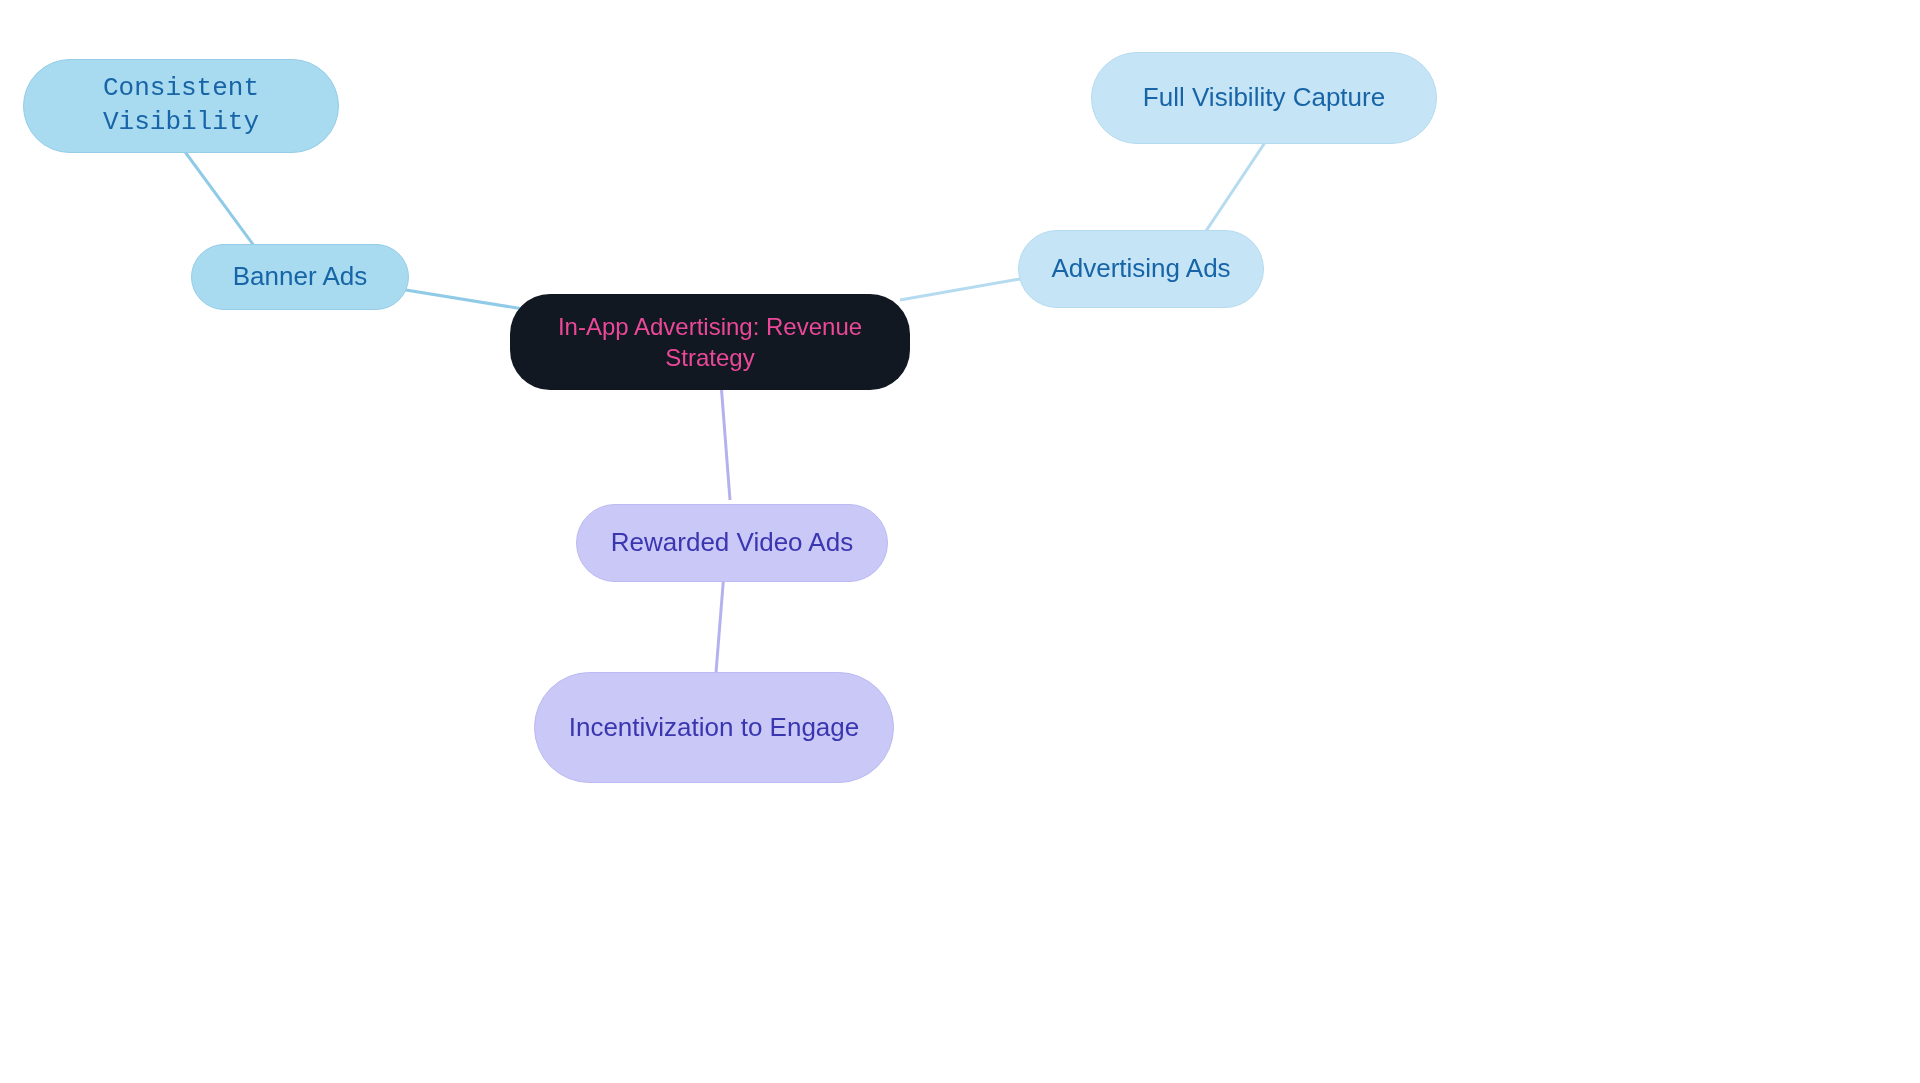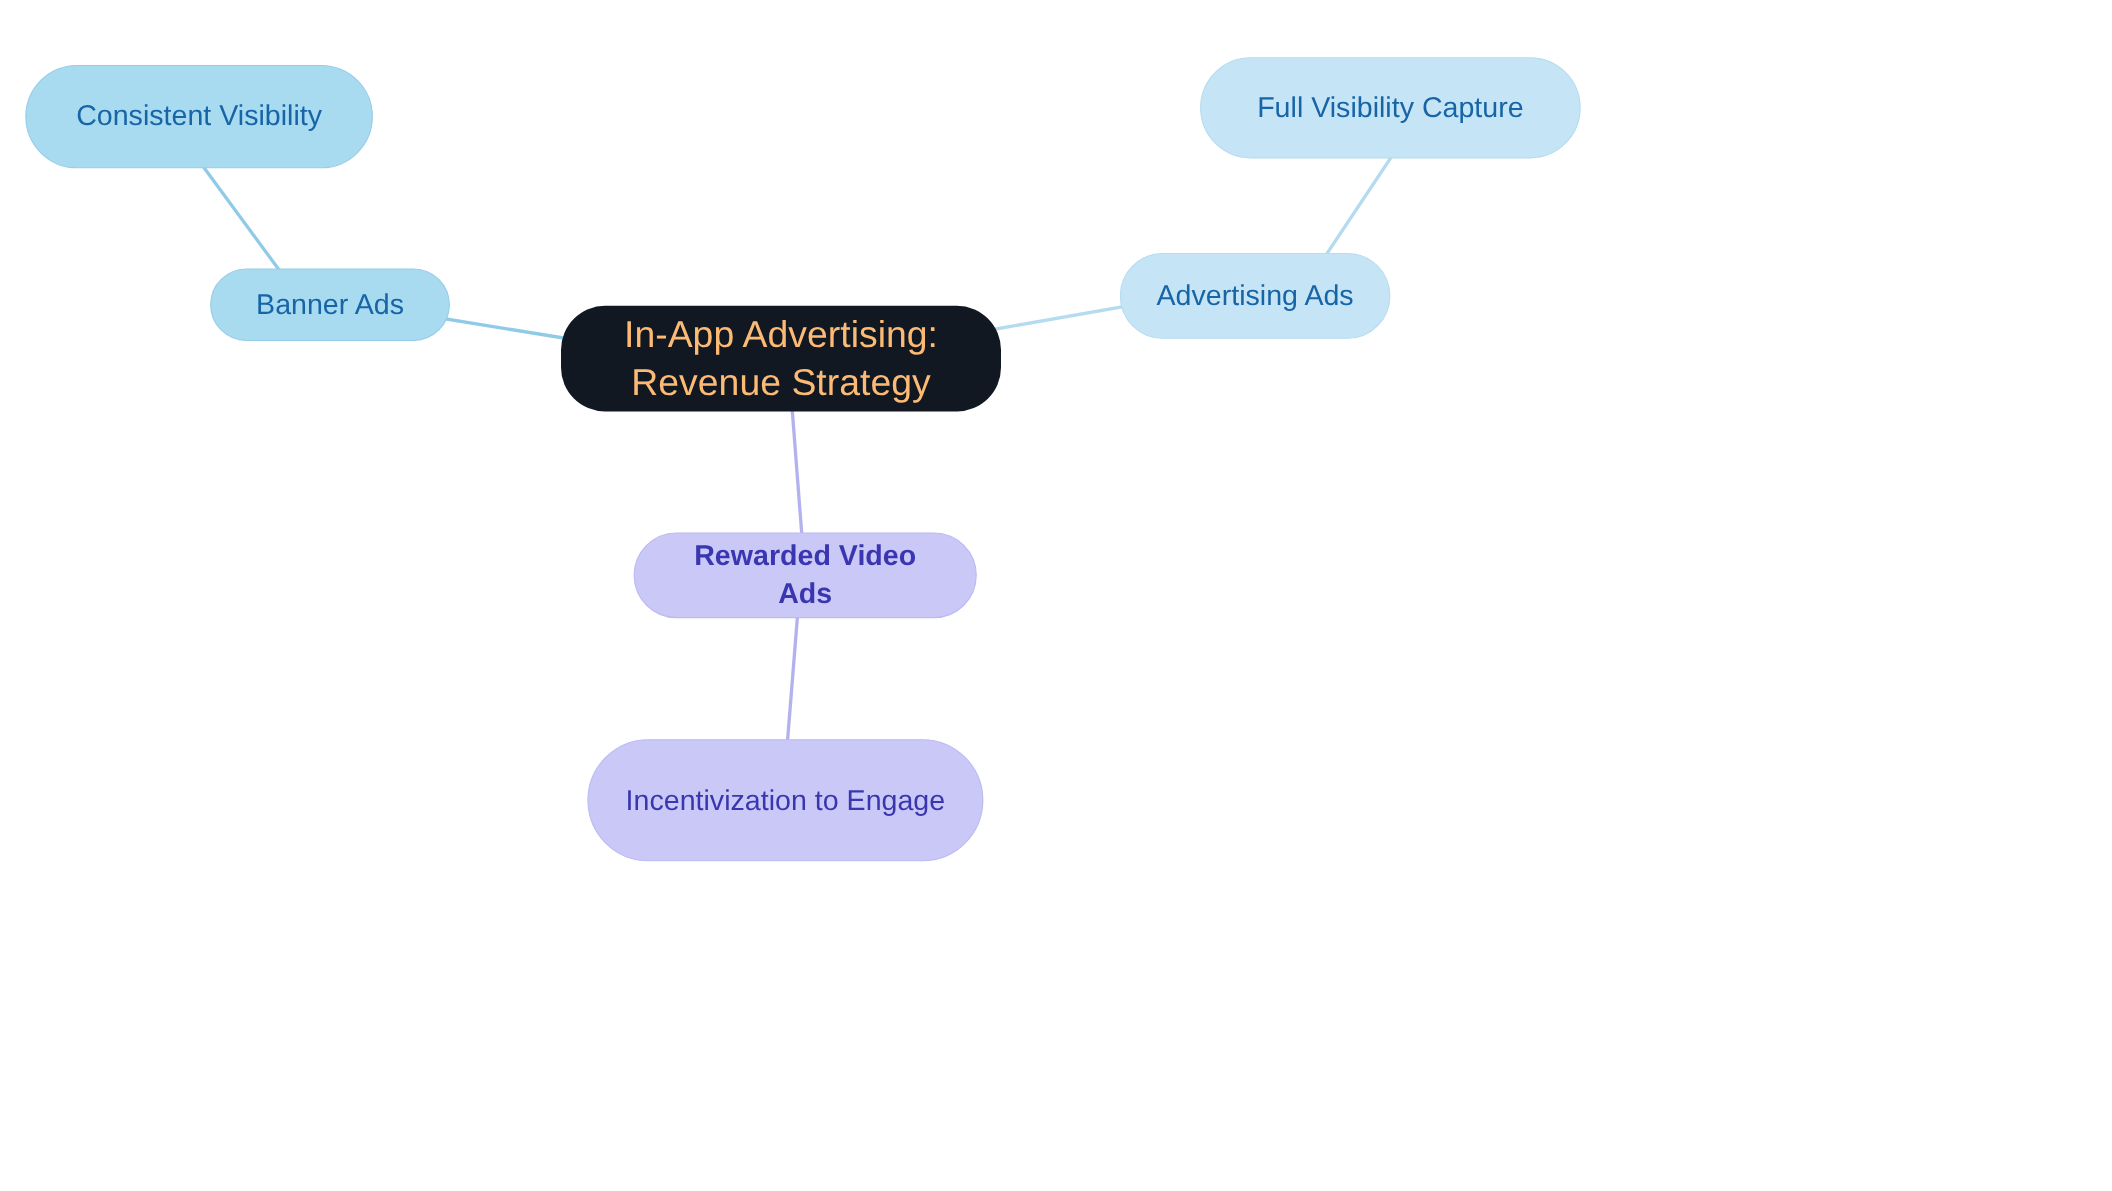--- a/index.html
+++ b/index.html
@@ -24,23 +24,24 @@
     align-items: center;
     justify-content: center;
     text-align: center;
     border-radius: 999px;
     padding: 10px 30px;
     font-size: 26px;
     line-height: 1.3;
   }
   .node-center {
     background: #111821;
-    color: #fdba74;
-    font-size: 34px;
+    color: #ec4899;
+    font-size: 24px;
     border-radius: 40px;
+    margin-top: 16px;
   }
   .node-blue-mid {
     background: #a8daf0;
     color: #1764a6;
     border: 1px solid #96cde8;
   }
   .node-blue-light {
     background: #c5e5f6;
     color: #1764a6;
     border: 1px solid #b5dbf0;
@@ -70,31 +71,31 @@
 </svg>
 
 <div class="node node-center" style="left:510px; top:278px; width:400px; height:96px;">
   <span>In-App Advertising: Revenue Strategy</span>
 </div>
 
 <div class="node node-blue-mid" style="left:191px; top:244px; width:218px; height:66px;">
   <span>Banner Ads</span>
 </div>
 
-<div class="node node-blue-mid" style="left:23px; top:59px; width:316px; height:94px;">
+<div class="node node-blue-mid" style="left:23px; top:59px; width:316px; height:94px;font-family:Liberation Mono, monospace;">
   <span>Consistent Visibility</span>
 </div>
 
 <div class="node node-blue-light" style="left:1018px; top:230px; width:246px; height:78px;">
   <span>Advertising Ads</span>
 </div>
 
 <div class="node node-blue-light" style="left:1091px; top:52px; width:346px; height:92px;">
   <span>Full Visibility Capture</span>
 </div>
 
-<div class="node node-purple" style="left:576px; top:484px; width:312px; height:78px;font-weight:bold;">
+<div class="node node-purple" style="left:576px; top:504px; width:312px; height:78px;">
   <span>Rewarded Video Ads</span>
 </div>
 
 <div class="node node-purple" style="left:534px; top:672px; width:360px; height:111px;">
   <span>Incentivization to Engage</span>
 </div>
 
 </body></html>

